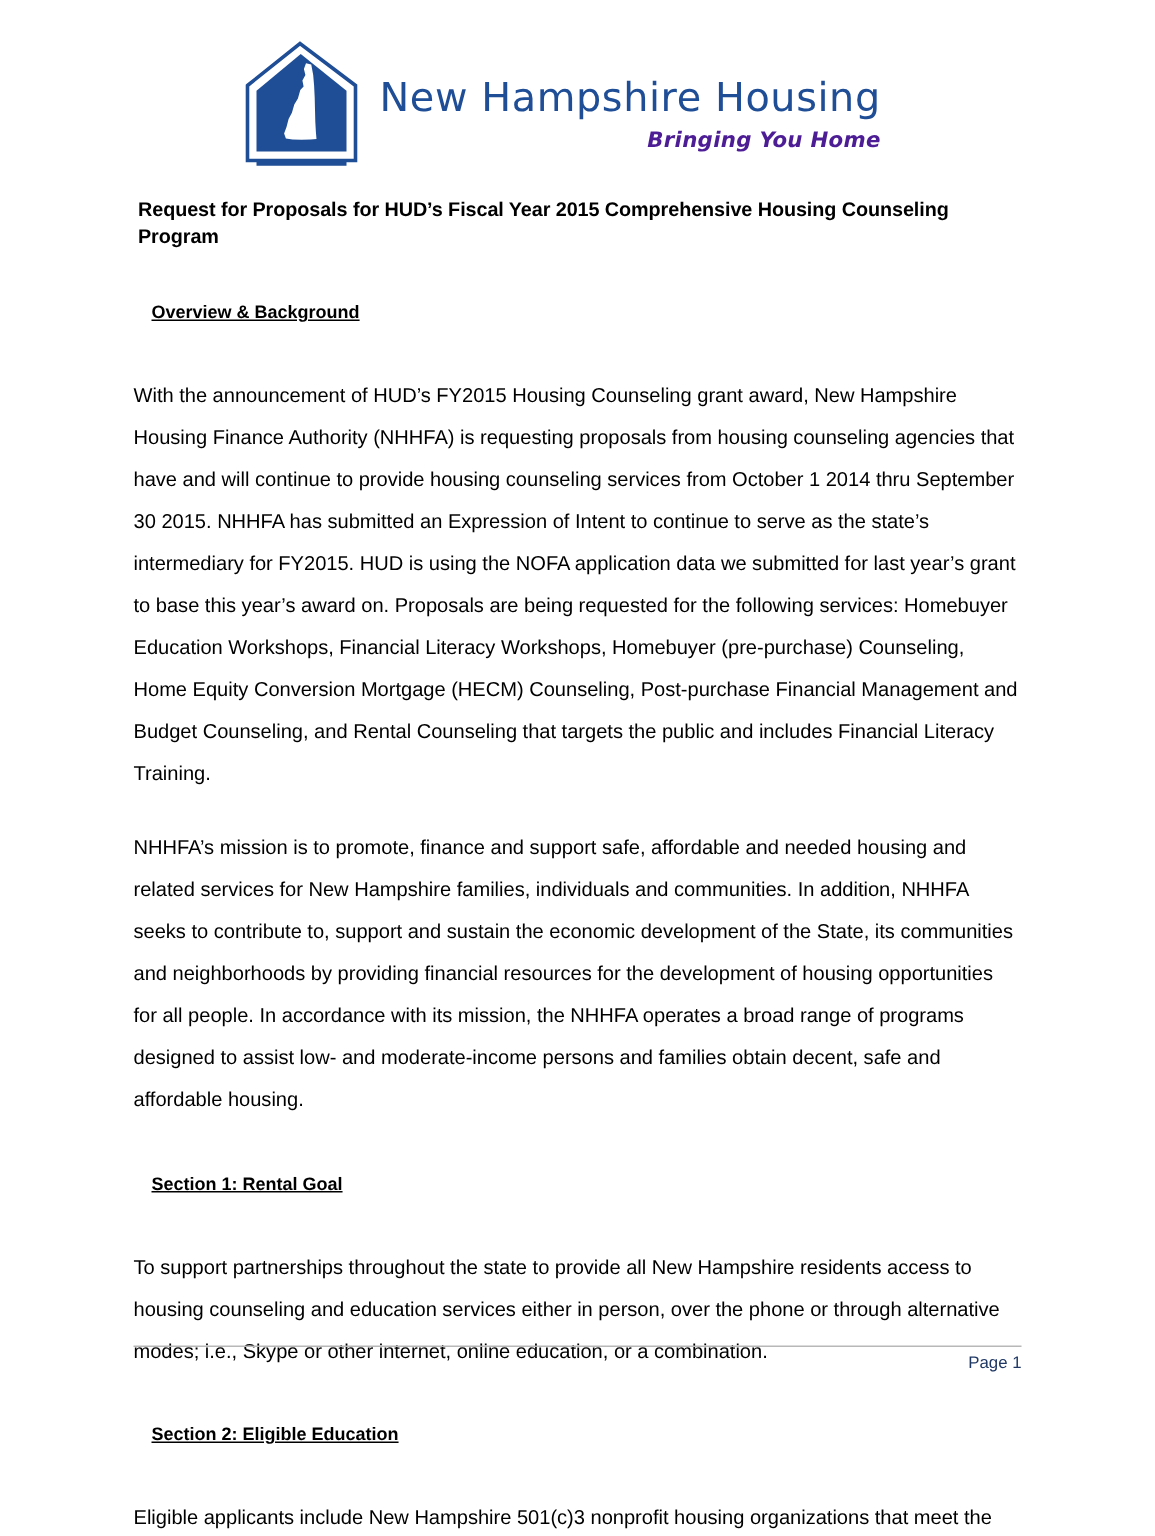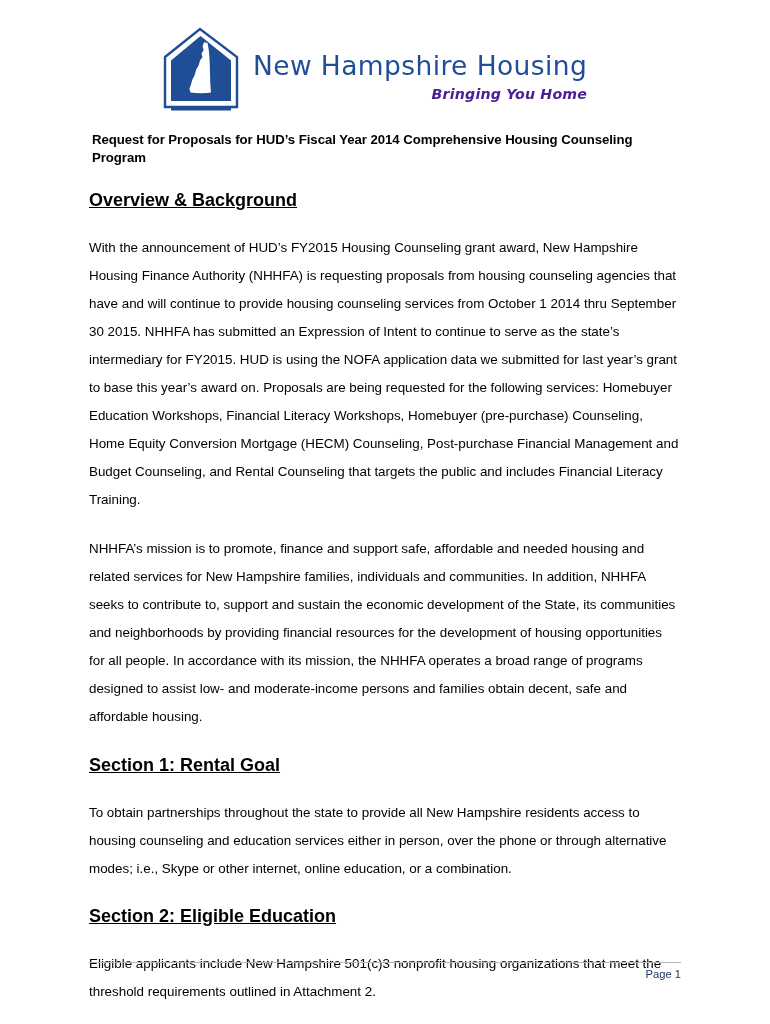--- a/index.html
+++ b/index.html
@@ -83,25 +83,25 @@
 
   .doc-title {
     font-size: 13.2px;
     font-weight: bold;
     line-height: 1.35;
     margin: 0 0 0 3px;
     letter-spacing: -0.05px;
   }
 
   .heading {
-    font-size: 18px;
+    font-size: 12px;
     font-weight: bold;
     text-decoration: underline;
     line-height: 1.35;
-    margin: 0;
+    margin: 12px;
     display: inline-block;
   }
   .heading-wrap { margin: 0; }
 
   .para {
     font-size: 13.4px;
     line-height: 28px;
     margin: 0;
     text-align: left;
     letter-spacing: -0.01px;
@@ -118,21 +118,21 @@
   .list-marker {
     width: 30px;
     flex: 0 0 auto;
   }
   .list-text { flex: 1 1 auto; }
 
   
   .footer {
     position: absolute;
     left: 89px;
-    top: 962px;
+    top: 897px;
     width: 592px;
   }
   .footer-rule {
     border: 0;
     border-top: 1px solid #b8b8b8;
     margin: 0;
     height: 0;
   }
   .footer-text {
     text-align: right;
@@ -185,39 +185,39 @@
       </svg>
     </div>
     <div class="logo-words">
       <div class="logo-name">New Hampshire Housing</div>
       <div class="logo-tagline">Bringing You Home</div>
     </div>
   </div>
 
   <div class="content">
 
-    <div class="doc-title">Request for Proposals for HUD’s Fiscal Year 2014 Comprehensive Housing Counseling Program</div>
+    <div class="doc-title">Request for Proposals for HUD’s Fiscal Year 2015 Comprehensive Housing Counseling Program</div>
 
     <div class="spacer-line"></div>
 
     <div class="heading-wrap">
       <span class="heading">Overview &amp; Background</span>
     </div>
     <div class="spacer-line"></div>
     <p class="para">With the announcement of HUD’s FY2015 Housing Counseling grant award, New Hampshire Housing Finance Authority (NHHFA) is requesting proposals from housing counseling agencies that have and will continue to provide housing counseling services from October 1 2014 thru September 30 2015.  NHHFA has submitted an Expression of Intent to continue to serve as the state’s intermediary for FY2015.  HUD is using the NOFA application data we submitted for last year’s grant to base this year’s award on.  Proposals are being requested for the following services: Homebuyer Education Workshops, Financial Literacy Workshops, Homebuyer (pre-purchase) Counseling, Home Equity Conversion Mortgage (HECM) Counseling, Post-purchase Financial Management and Budget Counseling, and Rental Counseling that targets the public and includes Financial Literacy Training.</p>
     <div class="spacer-line"></div>
     <p class="para">NHHFA’s mission is to promote, finance and support safe, affordable and needed housing and related services for New Hampshire families, individuals and communities. In addition, NHHFA seeks to contribute to, support and sustain the economic development of the State, its communities and neighborhoods by providing financial resources for the development of housing opportunities for all people.  In accordance with its mission, the NHHFA operates a broad range of programs designed to assist low- and moderate-income persons and families obtain decent, safe and affordable housing.</p>
 
     <div class="spacer-line"></div>
 
     <div class="heading-wrap">
       <span class="heading">Section 1: Rental Goal</span>
     </div>
     <div class="spacer-line"></div>
-    <p class="para">To obtain partnerships throughout the state to provide all New Hampshire residents access to housing counseling and education services either in person, over the phone or through alternative modes; i.e., Skype or other internet, online education, or a combination.</p>
+    <p class="para">To support partnerships throughout the state to provide all New Hampshire residents access to housing counseling and education services either in person, over the phone or through alternative modes; i.e., Skype or other internet, online education, or a combination.</p>
 
     <div class="spacer-line"></div>
 
     <div class="heading-wrap">
       <span class="heading">Section 2: Eligible Education</span>
     </div>
     <div class="spacer-line"></div>
     <p class="para">Eligible applicants include New Hampshire 501(c)3 nonprofit housing organizations that meet the threshold requirements outlined in Attachment 2.</p>
 
     <div class="spacer-line"></div>

